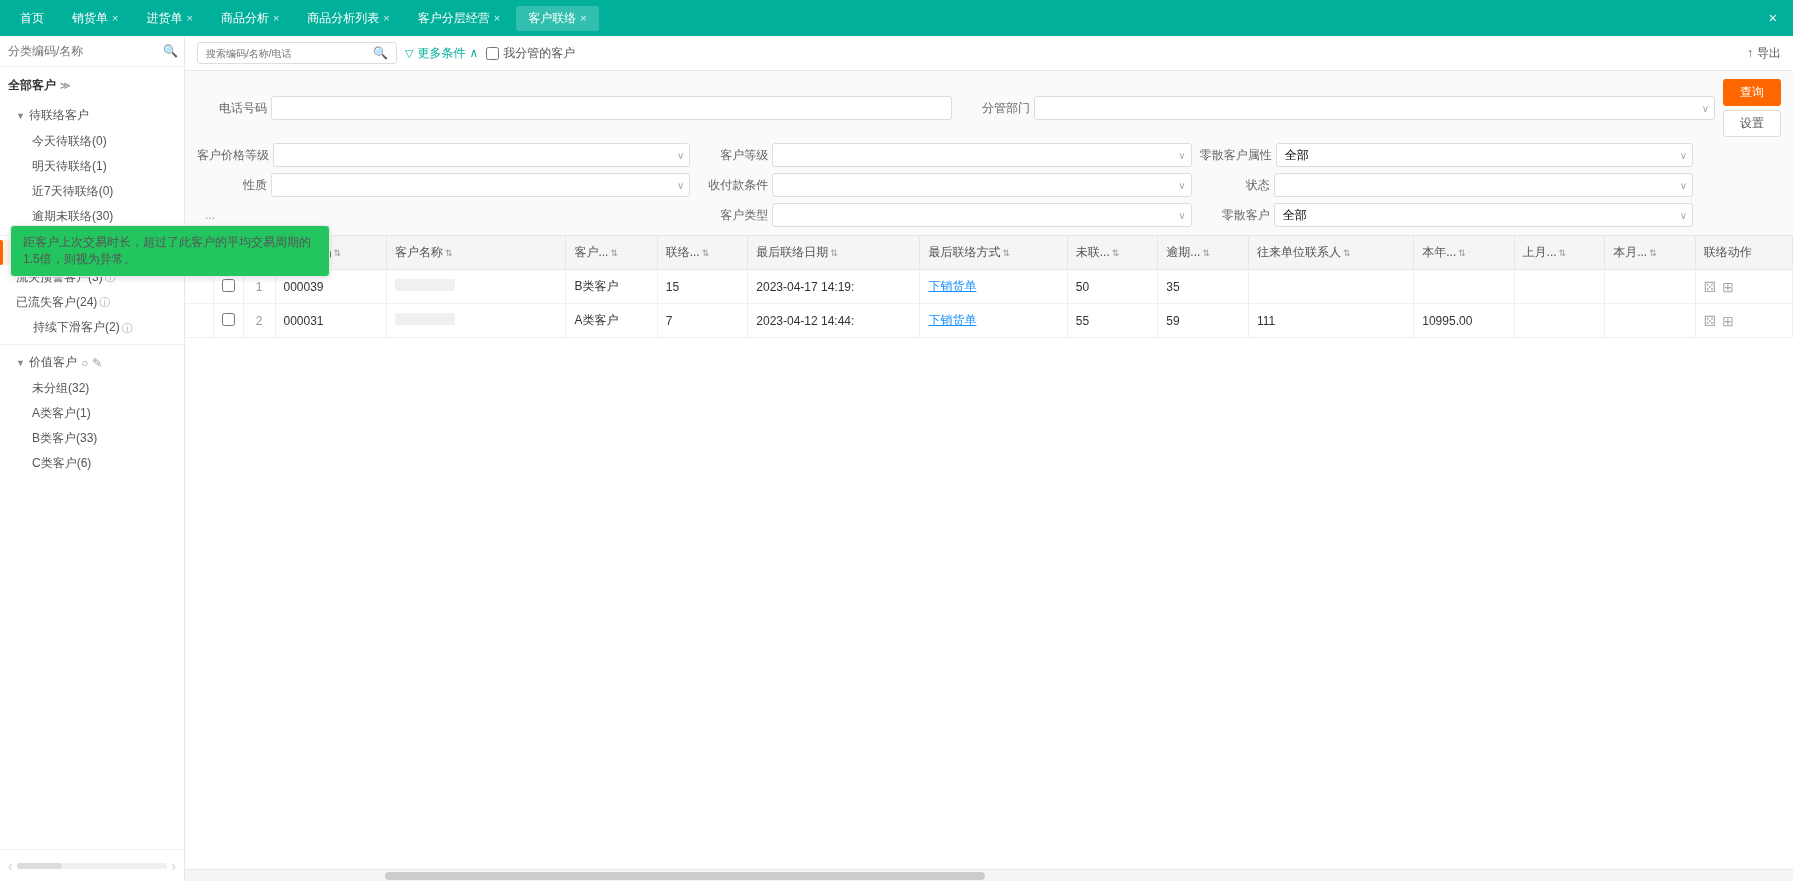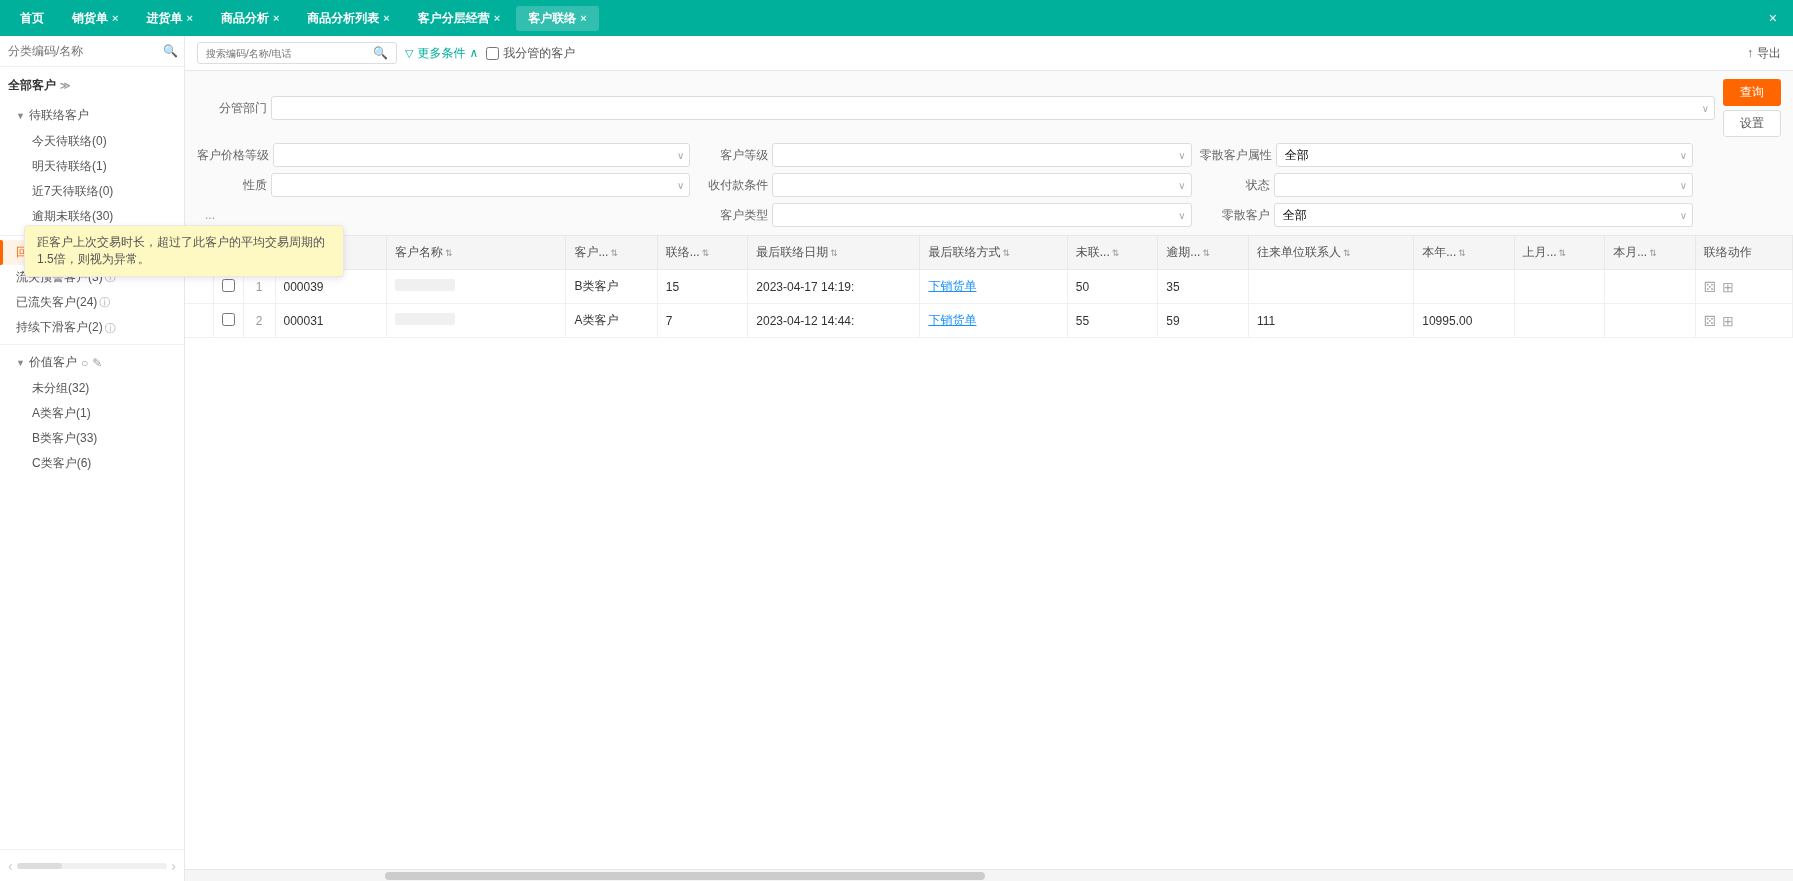--- a/index.html
+++ b/index.html
@@ -17,21 +17,21 @@
     .top-nav .nav-item {
       color: #fff;
       padding: 4px 12px;
       cursor: pointer;
       font-size: 13px;
       white-space: nowrap;
       border-radius: 3px;
     }
     .top-nav .nav-item.active { background: rgba(255,255,255,0.2); }
     .top-nav .close-icon { color: rgba(255,255,255,0.8); font-size: 11px; cursor: pointer; }
-    .top-nav .nav-tab { display: flex; align-items: center; gap: 4px; font-weight: bold; }
+    .top-nav .nav-tab { display: flex; align-items: center; gap: 4px; }
     .top-right-close { margin-left: auto; color: #fff; font-size: 14px; cursor: pointer; padding: 4px 8px; }
 
     
     .main-layout {
       display: flex;
       height: calc(100vh - 36px);
     }
 
     
     .left-sidebar {
@@ -339,22 +339,22 @@
       position: absolute;
       top: 2px;
       left: 200px;
       width: 600px;
     }
 
     
     .tooltip-box {
       position: absolute;
       top: 225px;
-      left: 24px;
-      background: #fef9c3;
+      left: 10px;
+      background: #22c55e;
       border: 1px solid #e8e8e8;
       border-radius: 4px;
       padding: 8px 12px;
       color: #555;
       font-size: 12px;
       z-index: 100;
       max-width: 320px;
       box-shadow: 0 2px 6px rgba(0,0,0,0.1);
     }
 
@@ -427,21 +427,21 @@
           <span class="info-icon">ⓘ</span>
         </div>
         <div class="tree-child" style="padding-left:16px; display:flex; align-items:center;">
           <span>流失预警客户(3)</span>
           <span class="info-icon">ⓘ</span>
         </div>
         <div class="tree-child" style="padding-left:16px; display:flex; align-items:center;">
           <span>已流失客户(24)</span>
           <span class="info-icon">ⓘ</span>
         </div>
-        <div class="tree-child" style="padding-left:16px; display:flex; align-items:flex-end;">
+        <div class="tree-child" style="padding-left:33px; display:flex; align-items:flex-end;">
           <span>持续下滑客户(2)</span>
           <span class="info-icon">ⓘ</span>
         </div>
       </div>
 
       <div class="tree-divider"></div>
 
       <div class="section-label">
         <span class="arrow">▼</span>
         <span>价值客户</span>
@@ -480,20 +480,24 @@
       </div>
       <div class="export-btn">
         <span>↑</span>
         <span>导出</span>
       </div>
     </div>
 
     <div class="filter-panel">
 
       <div class="filter-row">
+        <div class="filter-cell">
+          <span class="filter-label">电话号码</span>
+          <input class="filter-input" type="text" style="">
+        </div>
         <div class="filter-cell">
           <span class="filter-label">分管部门</span>
           <div class="select-wrap">
             <select class="filter-select"></select>
             <span class="chevron">∨</span>
           </div>
         </div>
         <div class="filter-action-btns">
           <button class="btn-query">查询</button>
           <button class="btn-setting">设置</button>

